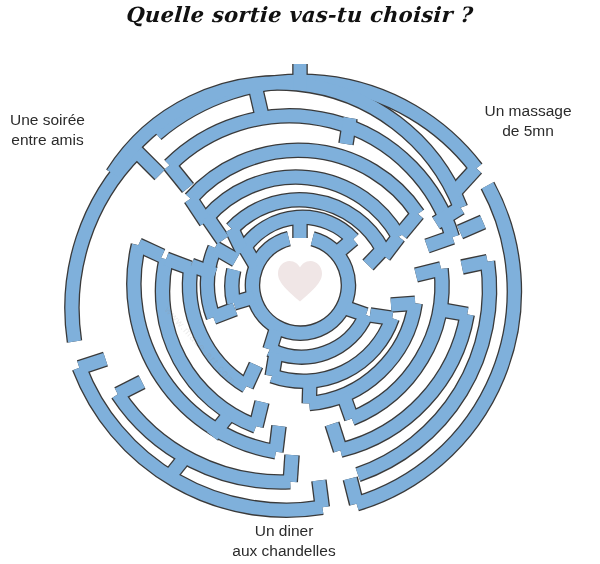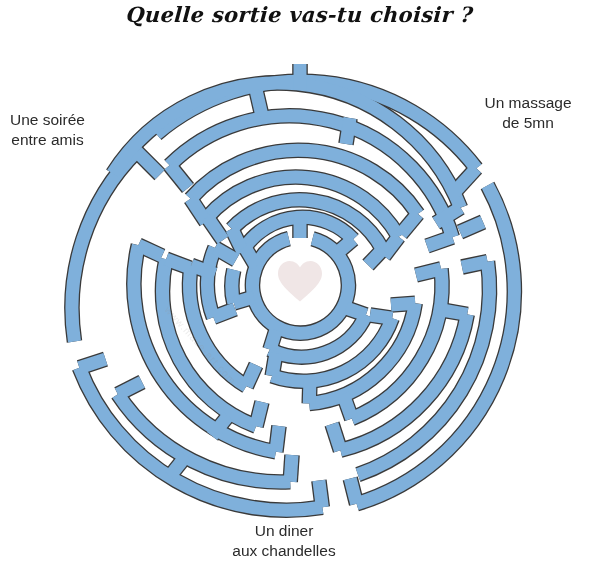--- a/index.html
+++ b/index.html
@@ -46,21 +46,21 @@
   
   .label {
     position: absolute;
     color: #2b2b2b;
     font-family: "Liberation Sans", sans-serif;
     font-size: 15.5px;
     line-height: 1.32;
     white-space: pre-line;
   }
   #label-left  { left: 10px;  top: 110px; text-align: center; }
-  #label-right { right: 12px; top: 93px; text-align: center; width: 120px; }
+  #label-right { right: 12px; top: 101px; text-align: center; width: 120px; }
   #label-bottom{ left: 0;     top: 521px; width: 568px; text-align: center; }
 
   
   #watermark {
     position: absolute;
     left: 150px;
     top: 340px;
     font-size: 10px;
     color: rgba(150,150,150,0.18);
     transform: rotate(48deg);

